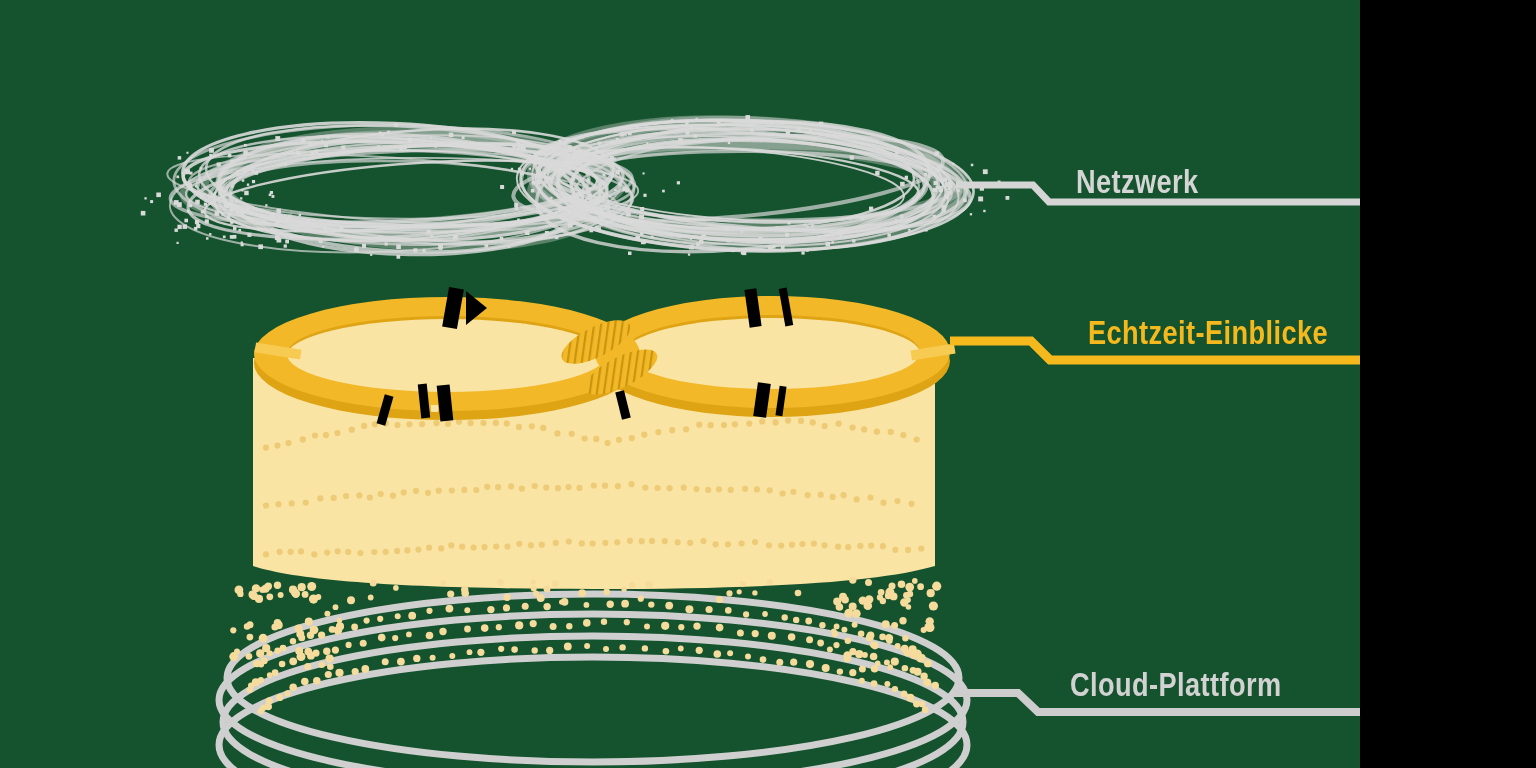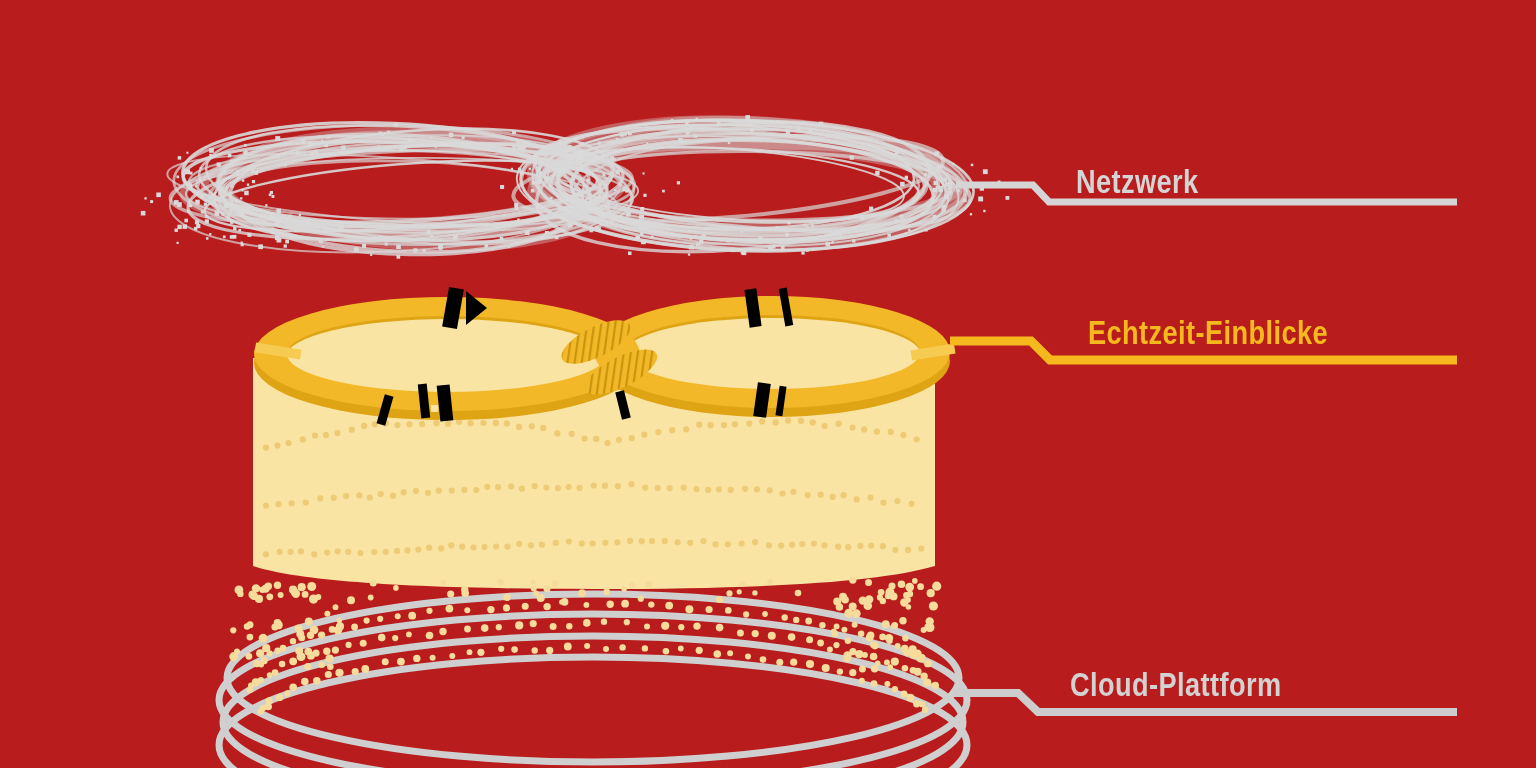--- a/index.html
+++ b/index.html
@@ -1,16 +1,16 @@
 <!DOCTYPE html>
 <html><head>
 <meta charset="utf-8">
 <style>
   html,body{margin:0;padding:0;background:#000;}
-  .stage{position:relative;width:1536px;height:768px;background:#b91c1c;overflow:hidden;
+  .stage{position:relative;width:1360px;height:768px;background:#14532d;overflow:hidden;
          font-family:"Liberation Sans",sans-serif;}
   .stage svg{position:absolute;left:0;top:0;width:1536px;height:768px;display:block;}
   .callout-label{position:absolute;font-weight:700;font-size:34px;line-height:1;
                  letter-spacing:.5px;transform:scaleX(.8);transform-origin:0 0;
                  white-space:nowrap;}
 </style>
 </head>
 <body>
 
 <div class="stage">

